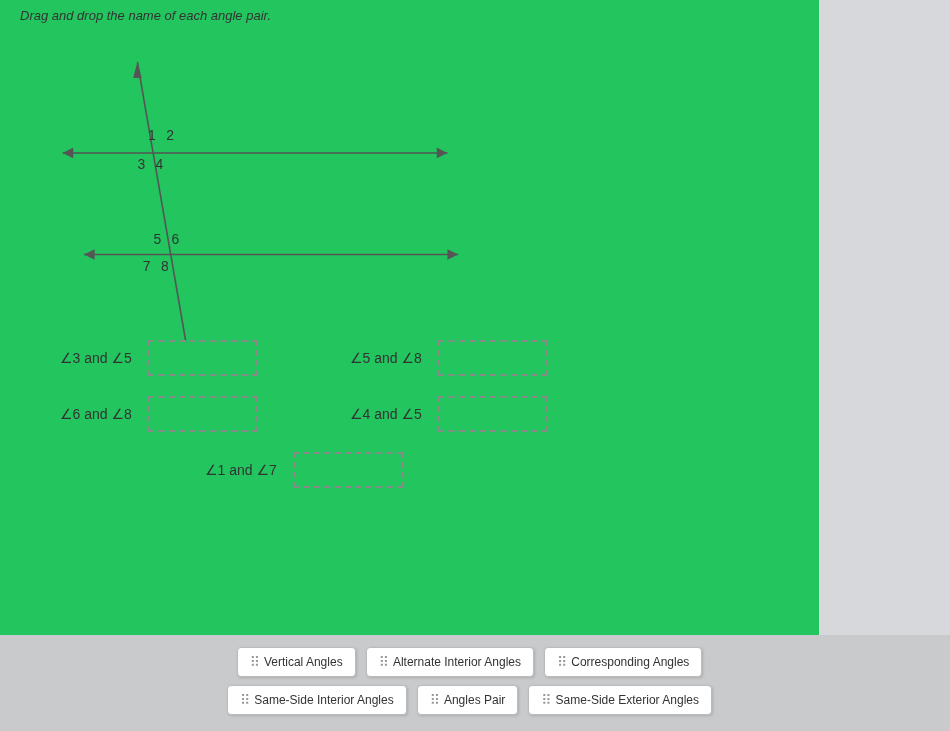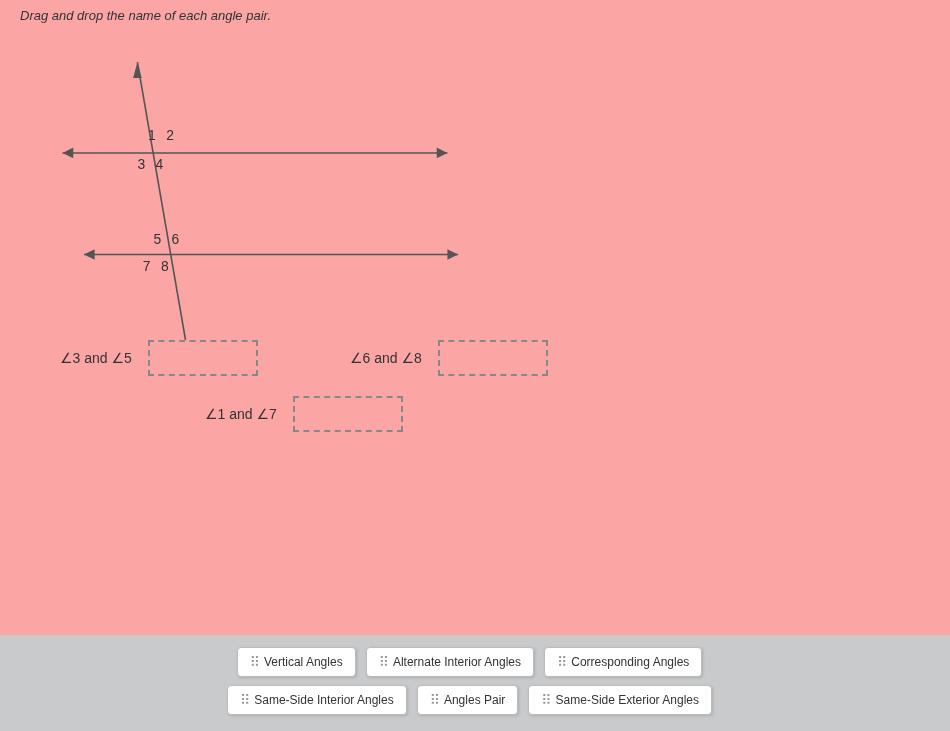--- a/index.html
+++ b/index.html
@@ -5,22 +5,22 @@
     * { box-sizing: border-box; margin: 0; padding: 0; }
     body {
       width: 950px;
       height: 731px;
       background: #d6d8db;
       font-family: Arial, sans-serif;
       overflow: hidden;
       position: relative;
     }
     .main-content {
-      background: #fca5a5;
-      width: 950px;
+      background: #22c55e;
+      width: 819px;
       height: 731px;
       position: relative;
     }
     .instruction {
       position: absolute;
       top: 8px;
       left: 20px;
       font-size: 13px;
       color: #333;
       font-style: italic;
@@ -146,23 +146,31 @@
       <text x="122" y="225" font-size="13" fill="#333">8</text>
     </svg>
   </div>
 
   <div class="angle-pairs">
 
     <div class="angle-pair-row">
       <span class="angle-label">∠3 and ∠5</span>
       <div class="drop-box"></div>
     </div>
+    <div class="angle-pair-row">
+      <span class="angle-label">∠5 and ∠8</span>
+      <div class="drop-box"></div>
+    </div>
 
     <div class="angle-pair-row">
       <span class="angle-label">∠6 and ∠8</span>
+      <div class="drop-box"></div>
+    </div>
+    <div class="angle-pair-row">
+      <span class="angle-label">∠4 and ∠5</span>
       <div class="drop-box"></div>
     </div>
 
     <div class="angle-pair-row">
       <span class="angle-label">∠1 and ∠7</span>
       <div class="drop-box"></div>
     </div>
   </div>
 
   <div class="bottom-bar">

